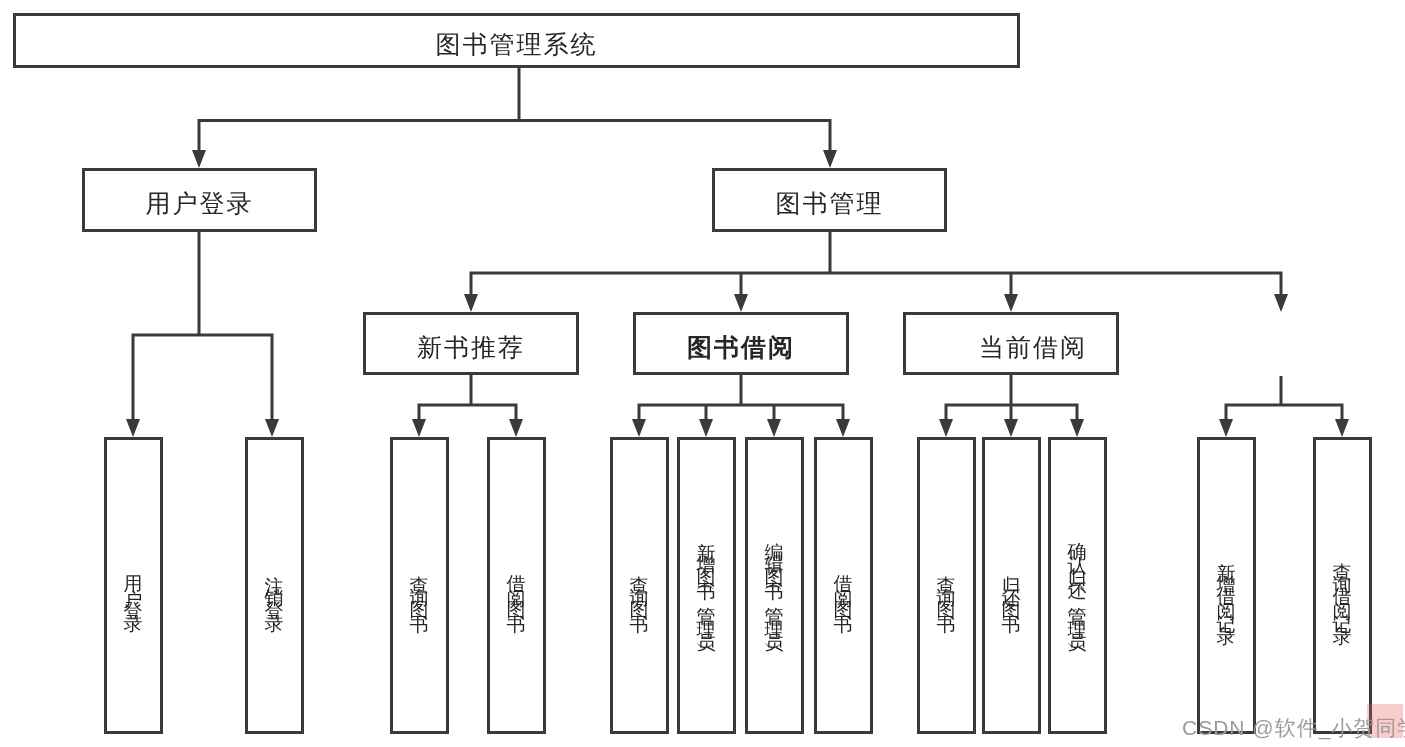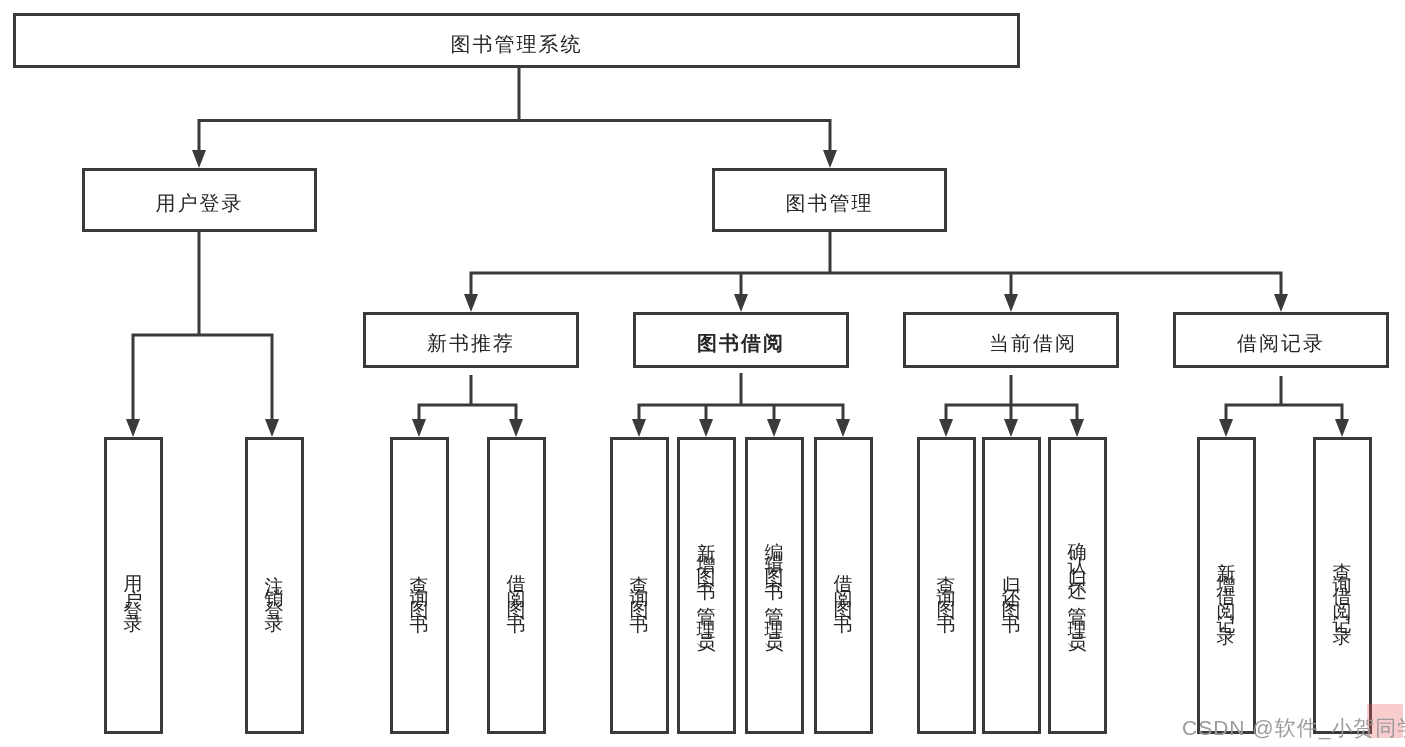--- a/index.html
+++ b/index.html
@@ -20,36 +20,36 @@
     position: absolute;
     box-sizing: border-box;
     border: 3px solid #3a3a3a;
     background: #ffffff;
     display: flex;
     align-items: center;
     justify-content: center;
     color: #262626;
   }
   .hlabel {
-    font-size: 20px;
+    font-size: 25px;
     letter-spacing: 2px;
     white-space: nowrap;
     margin-top: 7px;
   }
   .leaf .vtext {
     writing-mode: vertical-rl;
     text-orientation: mixed;
     font-size: 19px;
     line-height: 1;
     letter-spacing: 13px;
     color: #262626;
   }
   .root-box    { left: 13px;  top: 13px;  width: 1007px; height: 55px; }
   .l2-box      { top: 168px; height: 64px; width: 235px; }
-  .l3-box      { top: 312px; height: 56px; width: 216px; }
+  .l3-box      { top: 312px; height: 63px; width: 216px; }
   .leaf        { top: 437px; height: 297px; width: 59px; }
   .wm-highlight {
     position: absolute;
     left: 1367px; top: 704px;
     width: 36px; height: 34px;
     background: rgba(234, 90, 90, 0.30); 
   }
   .watermark {
     position: absolute;
     left: 1182px; top: 714px;
@@ -132,23 +132,20 @@
 
   <div class="box l3-box" style="left:363px;">
     <span class="hlabel">新书推荐</span>
   </div>
   <div class="box l3-box" style="left:633px;font-weight:bold;">
     <span class="hlabel">图书借阅</span>
   </div>
   <div class="box l3-box" style="left:903px;padding-left:44px;">
     <span class="hlabel">当前借阅</span>
   </div>
-  <div class="box l3-box" style="left:1173px;">
-    <span class="hlabel">借阅记录</span>
-  </div>
 
   <div class="box leaf" style="left:104px;">
     <span class="vtext">用户登录</span>
   </div>
   <div class="box leaf" style="left:245px;">
     <span class="vtext">注销登录</span>
   </div>
 
   <div class="box leaf" style="left:390px;">
     <span class="vtext">查询图书</span>

